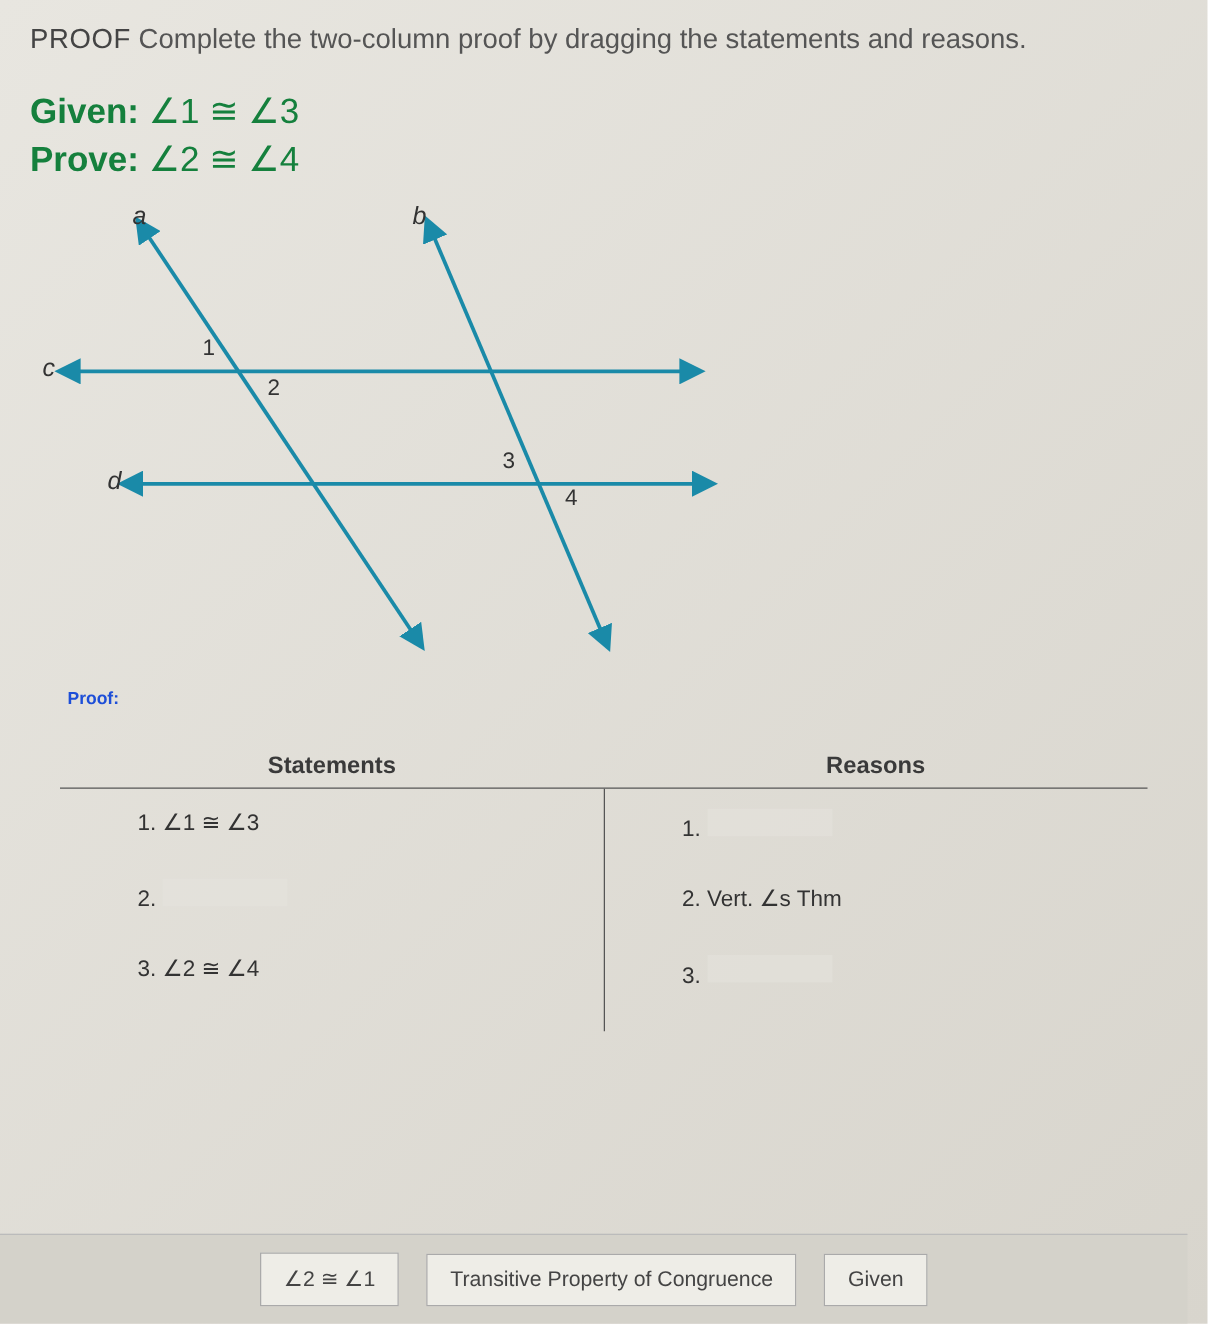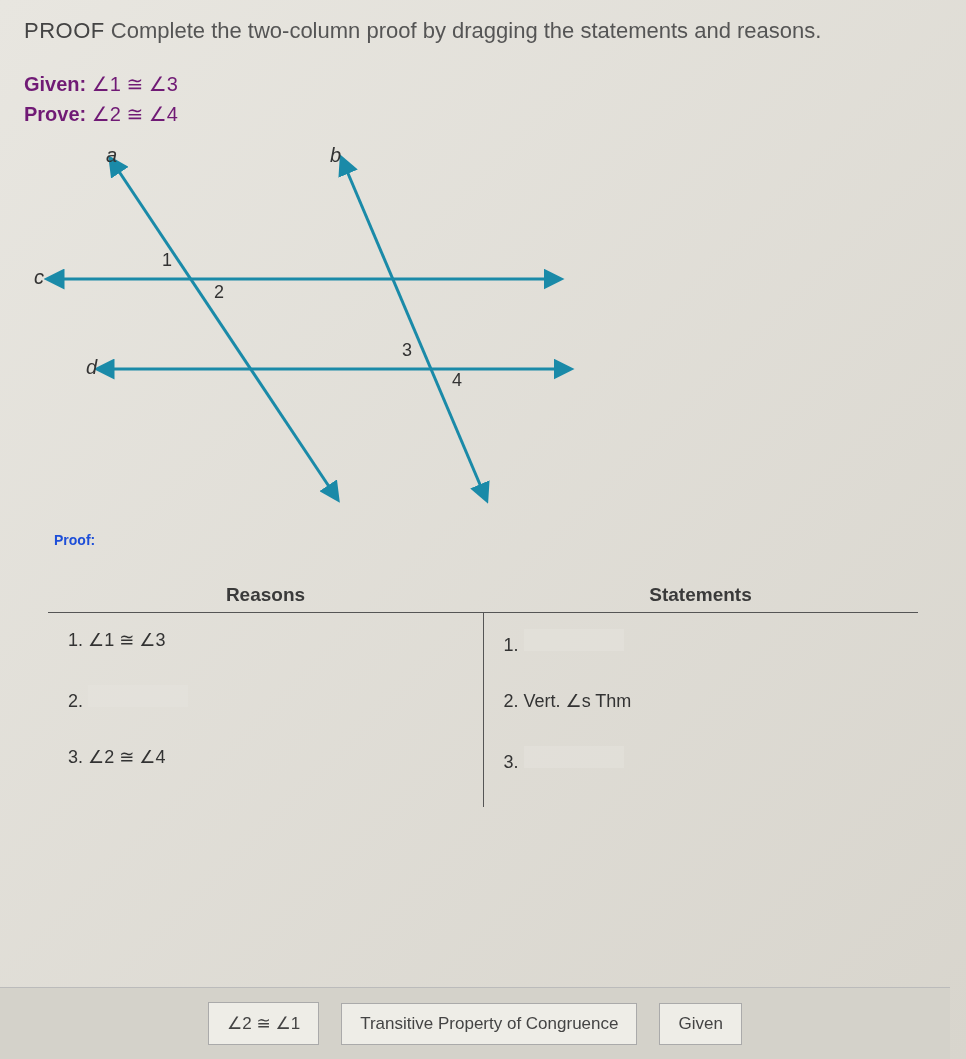--- a/index.html
+++ b/index.html
@@ -7,35 +7,35 @@
     width: 966px;
     height: 1059px;
     background: linear-gradient(135deg, #e8e6e0 0%, #d8d5cd 100%);
     font-family: Arial, Helvetica, sans-serif;
     color: #3a3a3a;
     padding: 18px 24px;
     position: relative;
   }
   .header { font-size: 22px; color: #555; margin-bottom: 28px; }
   .header strong { color: #444; font-weight: 400; letter-spacing: 0.5px; }
-  .given-prove { font-size: 20px; color: #701a75; margin-bottom: 6px; }
+  .given-prove { font-size: 28px; color: #15803d; margin-bottom: 6px; }
   .given-prove strong { font-weight: 700; }
   .angle { font-family: 'Segoe UI Symbol', Arial, sans-serif; }
   .diagram-wrap { position: relative; width: 560px; height: 370px; margin-top: 18px; margin-left: 10px; }
   .diagram-wrap svg { position: absolute; top:0; left:0; }
   .dlabel { position: absolute; font-style: italic; font-size: 20px; color: #333; font-weight: 500; }
   .nlabel { position: absolute; font-size: 18px; color: #333; }
   .proof-label { font-size: 14px; font-weight: 700; color: #1d4ed8; margin-top: 18px; margin-left: 30px; }
   .proof-table { width: 870px; margin: 30px auto 0 auto; }
   .proof-head { display: flex; border-bottom: 1.5px solid #555; }
   .proof-head > div { flex: 1; text-align: center; font-weight: 700; font-size: 19px; padding: 6px 0; }
   .proof-body { display: flex; }
   .proof-col { flex: 1; padding: 6px 20px 10px 20px; font-size: 18px; color: #333; }
   .proof-col:first-child { border-right: 1.5px solid #555; }
-  .proof-row { padding: 10px 0 24px 0; }
+  .proof-row { padding: 10px 0 24px 0; margin-left: 42px; }
   .drop-slot { display: inline-block; min-width: 100px; min-height: 22px; background: rgba(230,228,222,0.5); }
   .drag-bank { display:flex; gap: 22px; align-items:center; justify-content:center; background: #d4d2ca; border-top:1px solid #bbb; padding: 14px 8px; position:absolute; bottom:0; left:0; right:16px; }
   .drag-chip { background: #eeede7; border: 1.5px solid #aaa; padding: 10px 18px; font-size: 17px; color: #444; cursor: grab; text-align:center; }
   .drag-stack { display:flex; flex-direction:column; gap:10px; }
 </style>
 </head>
 <body>
 
 <div class="header">
   <strong>PROOF</strong>
@@ -74,22 +74,22 @@
   <span class="nlabel" style="left:128px; top:106px;">1</span>
   <span class="nlabel" style="left:180px; top:138px;">2</span>
   <span class="nlabel" style="left:368px; top:196px;">3</span>
   <span class="nlabel" style="left:418px; top:226px;">4</span>
 </div>
 
 <div class="proof-label">Proof:</div>
 
 <div class="proof-table">
   <div class="proof-head">
+    <div>Statements</div>
     <div>Reasons</div>
-    <div>Statements</div>
   </div>
   <div class="proof-body">
     <div class="proof-col">
       <div class="proof-row">
         <span>1.</span>
         <span class="angle">∠1 ≅ ∠3</span>
       </div>
       <div class="proof-row">
         <span>2.</span>
         <span class="drop-slot"></span>

